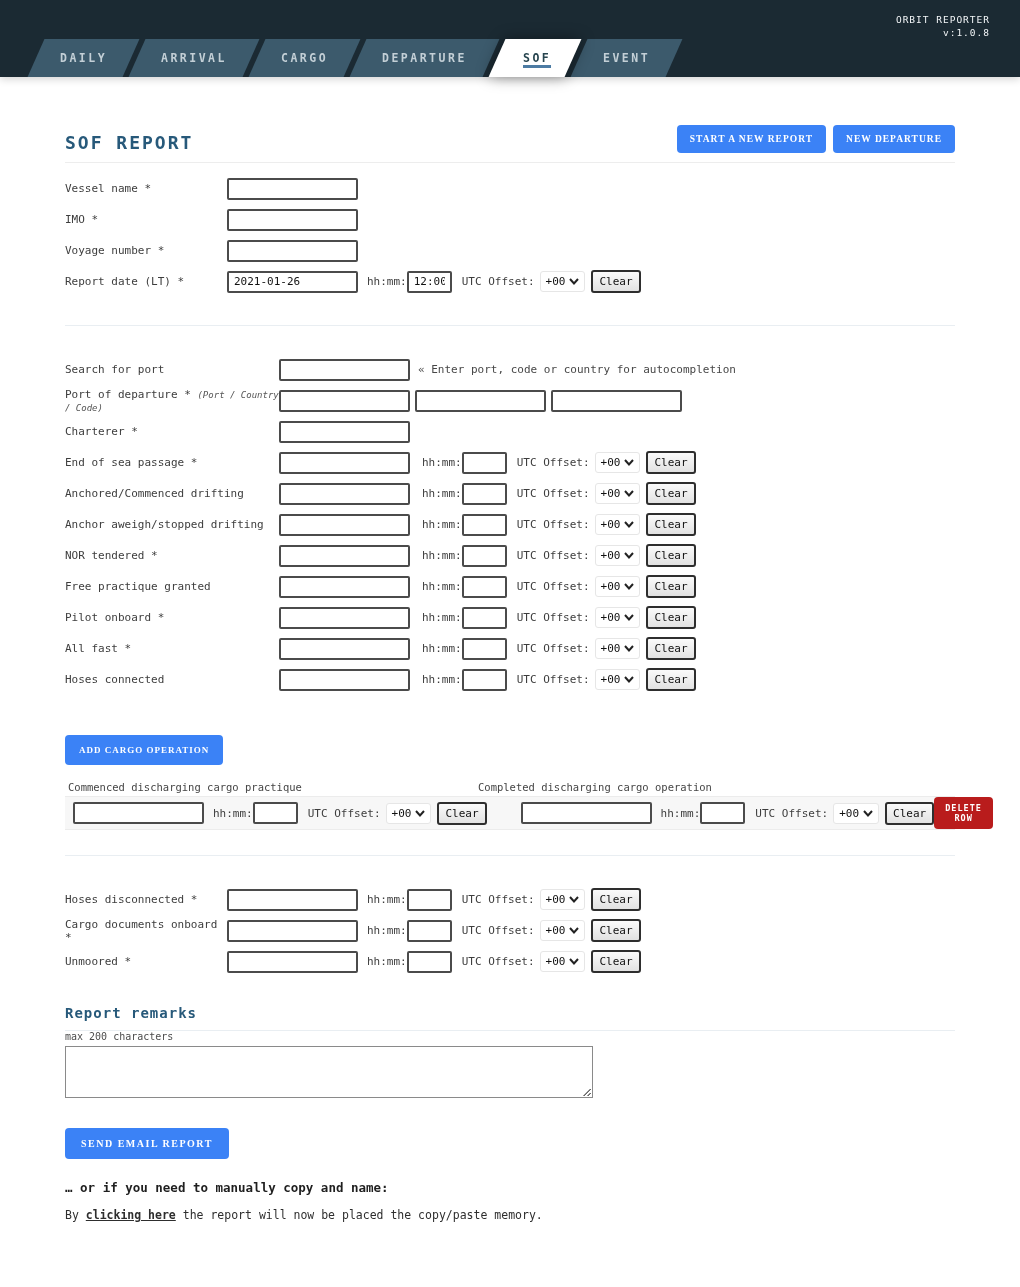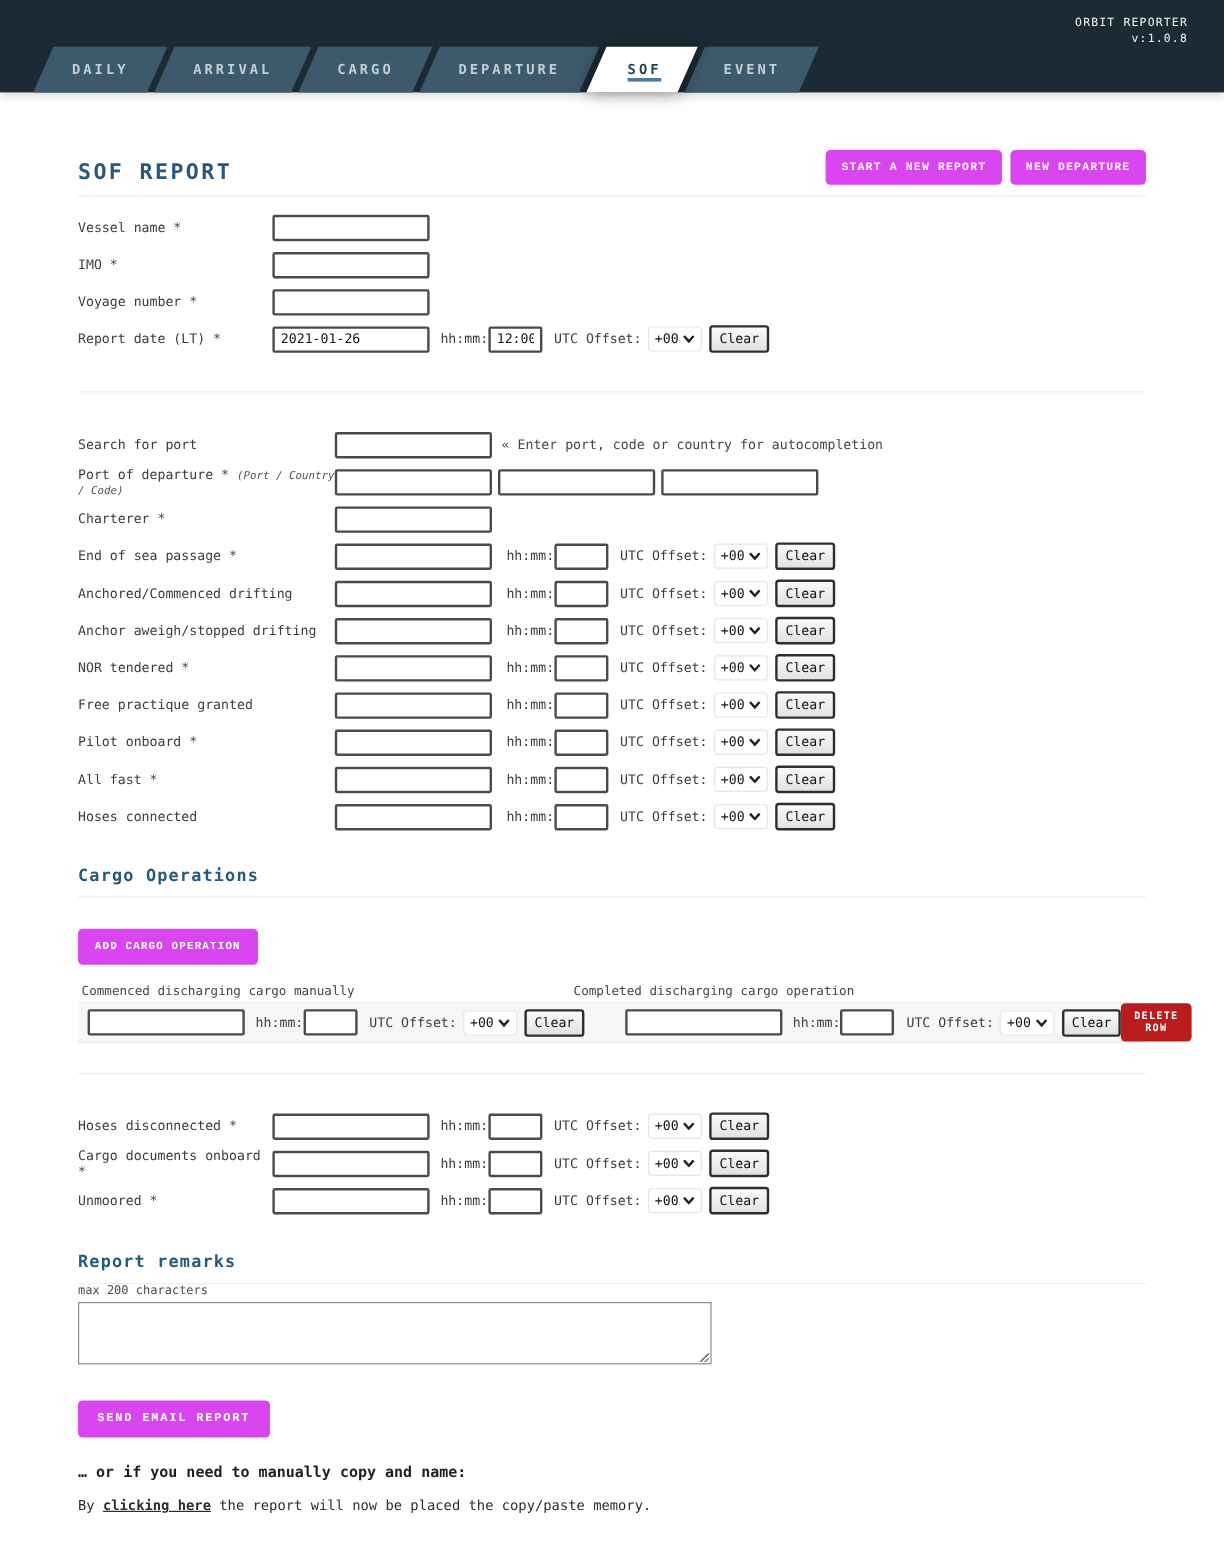--- a/index.html
+++ b/index.html
@@ -76,25 +76,25 @@
     border-bottom: 1px solid #ededed;
     gap: 24px;
   }
   .page-title {
     font-size: 18px;
     font-weight: bold;
     color: #27597a;
     letter-spacing: 2px;
   }
   .btn-primary {
-    background: #d946ef;
+    background: #3b82f6;
     color: #fff;
     border: none;
     border-radius: 4px;
-    font-family: Liberation Mono, monospace;
+    font-family: Liberation Serif, serif;
     font-size: 9.5px;
     font-weight: bold;
     letter-spacing: 1px;
     padding: 9px 13px;
     cursor: pointer;
   }
   .title-actions { display: flex; gap: 7px; }
 
   .row { display: flex; align-items: center; height: 31px; }
   .label-1 { width: 162px; flex-shrink: 0; font-size: 11px; }
@@ -151,21 +151,21 @@
 
   .section-heading {
     font-size: 14px;
     font-weight: bold;
     color: #27597a;
     letter-spacing: 1px;
     padding-bottom: 9px;
     border-bottom: 1px solid #e9eef2;
   }
   .cargo-section { margin-top: 26px; }
-  .btn-add { margin-top: 26px; font-size: 9px; padding: 10px 14px; }
+  .btn-add { margin-top: 14px; font-size: 9px; padding: 10px 14px; }
 
   .cargo-labels {
     display: flex;
     margin-top: 16px;
     font-size: 10.5px;
     color: #454545;
     padding-left: 3px;
   }
   .cargo-labels .first { width: 410px; flex-shrink: 0; }
   .cargo-band {
@@ -412,25 +412,24 @@
           <span>+00</span>
           <svg width="10" height="7" viewBox="0 0 10 7">
             <path d="M1 1 L5 5.5 L9 1" fill="none" stroke="#222" stroke-width="2"></path>
           </svg>
         </span>
       <button class="btn-clear">Clear</button>
     </div>
   </div>
 
   <div class="cargo-section">
-    <div class="section-heading">Cargo Operations</div>
     <button class="btn-primary btn-add">ADD CARGO OPERATION</button>
 
     <div class="cargo-labels">
-      <span class="first">Commenced discharging cargo manually</span>
+      <span class="first">Commenced discharging cargo practique</span>
       <span>Completed discharging cargo operation</span>
     </div>
 
     <div class="cargo-band">
       <span class="cargo-group">
         <input type="text" class="date-input" style="">
         <span class="hhmm">hh:mm:</span>
         <input type="text" class="time-input" style="">
         <span class="utc">UTC Offset:</span>
         <span class="fake-select">

